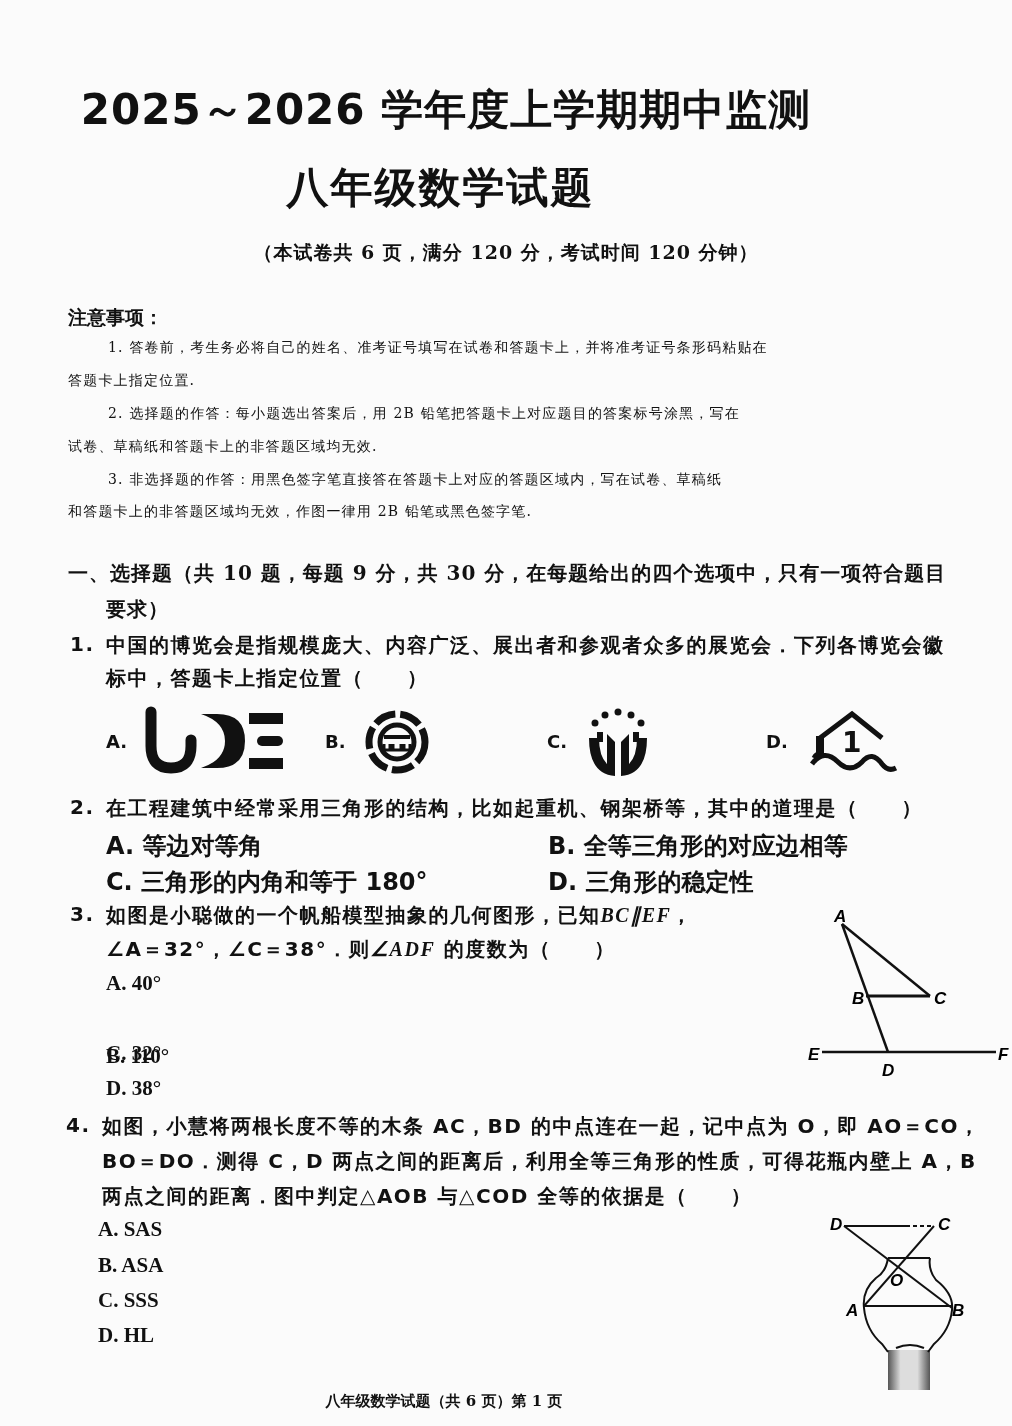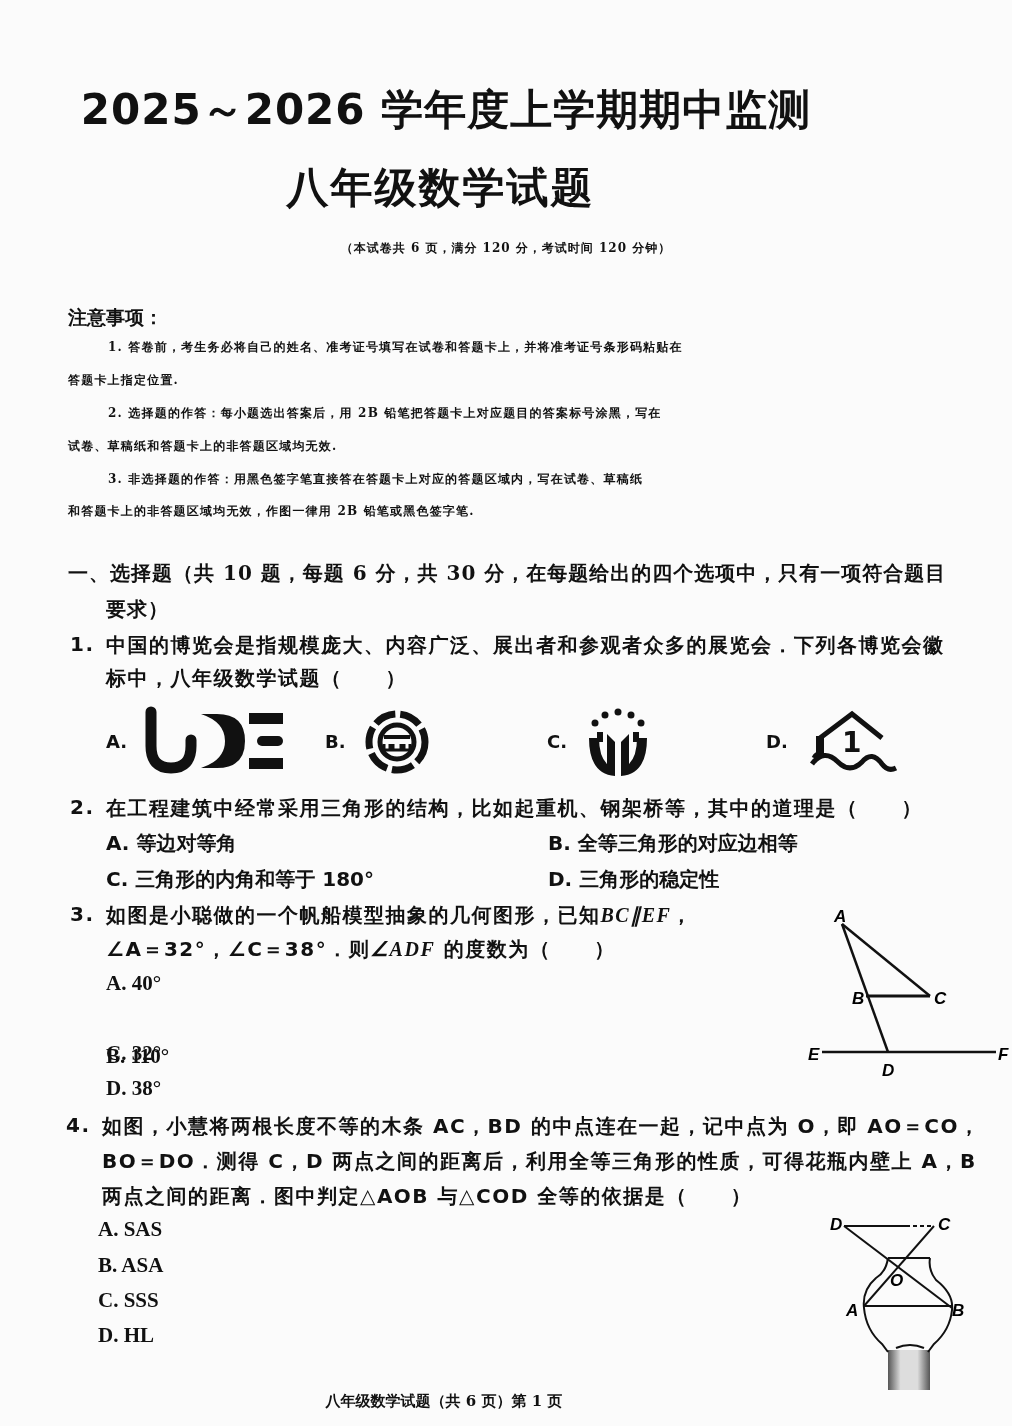--- a/index.html
+++ b/index.html
@@ -12,27 +12,27 @@
   .title1 {
     left: 0; width: 892px; top: 82px; text-align: center;
     font-family: "DejaVu Sans", sans-serif; font-size: 42px; font-weight: bold; letter-spacing: 1px;
   }
   .title2 {
     left: 0; width: 881px; top: 160px; text-align: center;
     font-family: "DejaVu Sans", sans-serif; font-size: 42px; font-weight: bold; letter-spacing: 2px;
   }
   .subtitle {
     left: 0; width: 1012px; top: 240px; text-align: center;
-    font-size: 12px; font-weight: bold; letter-spacing: 1px;
+    font-size: 19px; font-weight: bold; letter-spacing: 1px;
   }
   .notice-head { left: 68px; top: 305px; font-size: 19px; font-weight: bold; font-family: "DejaVu Sans", sans-serif; }
-  .notice-line { font-size: 12px; font-weight: bold; letter-spacing: 1.2px; white-space: nowrap; }
+  .notice-line { font-size: 14px; font-weight: normal; letter-spacing: 1.2px; white-space: nowrap; }
   .section-head { left: 68px; top: 560px; font-size: 20px; font-weight: bold; letter-spacing: 1px; white-space: nowrap; }
   .q-line { font-family: "DejaVu Sans", sans-serif; font-size: 20px; font-weight: bold; letter-spacing: 1.5px; white-space: nowrap; }
-  .opt { font-family: "DejaVu Sans", sans-serif; font-size: 20px; font-weight: bold; white-space: nowrap; }
+  .opt { font-family: "DejaVu Sans", sans-serif; font-size: 24px; font-weight: bold; white-space: nowrap; }
   .opt-serif { font-family: "Liberation Serif", serif; font-size: 21px; font-weight: bold; white-space: nowrap; }
   .logo-label { font-family: "DejaVu Sans", sans-serif; font-size: 18px; font-weight: bold; }
   .math { font-style: italic; font-family: "Liberation Serif", serif; }
   .footer { left: 0; width: 888px; top: 1392px; text-align: center; font-size: 15px; font-weight: bold; }
   svg { overflow: visible; }
   .fig-label { font-family: "Liberation Sans", sans-serif; font-style: italic; font-size: 17px; font-weight: bold; }
 </style>
 </head>
 <body>
 
@@ -43,27 +43,27 @@
 <div>
   <div class="abs notice-head">注意事项：</div>
   <div class="abs notice-line" style="left:108px; top:339px;">1. 答卷前，考生务必将自己的姓名、准考证号填写在试卷和答题卡上，并将准考证号条形码粘贴在</div>
   <div class="abs notice-line" style="left:68px; top:372px;">答题卡上指定位置.</div>
   <div class="abs notice-line" style="left:108px; top:405px;">2. 选择题的作答：每小题选出答案后，用 2B 铅笔把答题卡上对应题目的答案标号涂黑，写在</div>
   <div class="abs notice-line" style="left:68px; top:438px;">试卷、草稿纸和答题卡上的非答题区域均无效.</div>
   <div class="abs notice-line" style="left:108px; top:471px;">3. 非选择题的作答：用黑色签字笔直接答在答题卡上对应的答题区域内，写在试卷、草稿纸</div>
   <div class="abs notice-line" style="left:68px; top:503px;">和答题卡上的非答题区域均无效，作图一律用 2B 铅笔或黑色签字笔.</div>
 </div>
 
-<div class="abs section-head">一、选择题（共 10 题，每题 6 分，共 30 分，在每题给出的四个选项中，只有一项符合题目</div>
+<div class="abs section-head">一、选择题（共 10 题，每题 9 分，共 30 分，在每题给出的四个选项中，只有一项符合题目</div>
 <div class="abs section-head" style="left:106px; top:596px;">要求）</div>
 
 <div>
   <div class="abs q-line" style="left:70px; top:632px;">1.</div>
   <div class="abs q-line" style="left:106px; top:632px;">中国的博览会是指规模庞大、内容广泛、展出者和参观者众多的展览会．下列各博览会徽</div>
-  <div class="abs q-line" style="left:106px; top:665px;">标中，八年级数学试题（　　）</div>
+  <div class="abs q-line" style="left:106px; top:665px;">标中，答题卡上指定位置（　　）</div>
 
   <div class="abs logo-label" style="left:106px; top:731px;">A.</div>
   <svg class="abs" style="left:145px; top:710px;" width="140" height="62" viewBox="0 0 140 62">
     <path d="M6 2 L6 36 Q6 58 26 58 Q46 58 46 36 L46 30" fill="none" stroke="#111" stroke-width="11" stroke-linecap="round"></path>
     <path d="M56 4 L72 4 Q100 4 100 31 Q100 58 72 58 L56 58 Q80 50 80 31 Q80 12 56 4 Z" fill="#111"></path>
     <rect x="104" y="3" width="34" height="11" fill="#111"></rect>
     <rect x="112" y="26" width="26" height="10" rx="5" fill="#111"></rect>
     <rect x="104" y="48" width="34" height="11" fill="#111"></rect>
   </svg>
 

